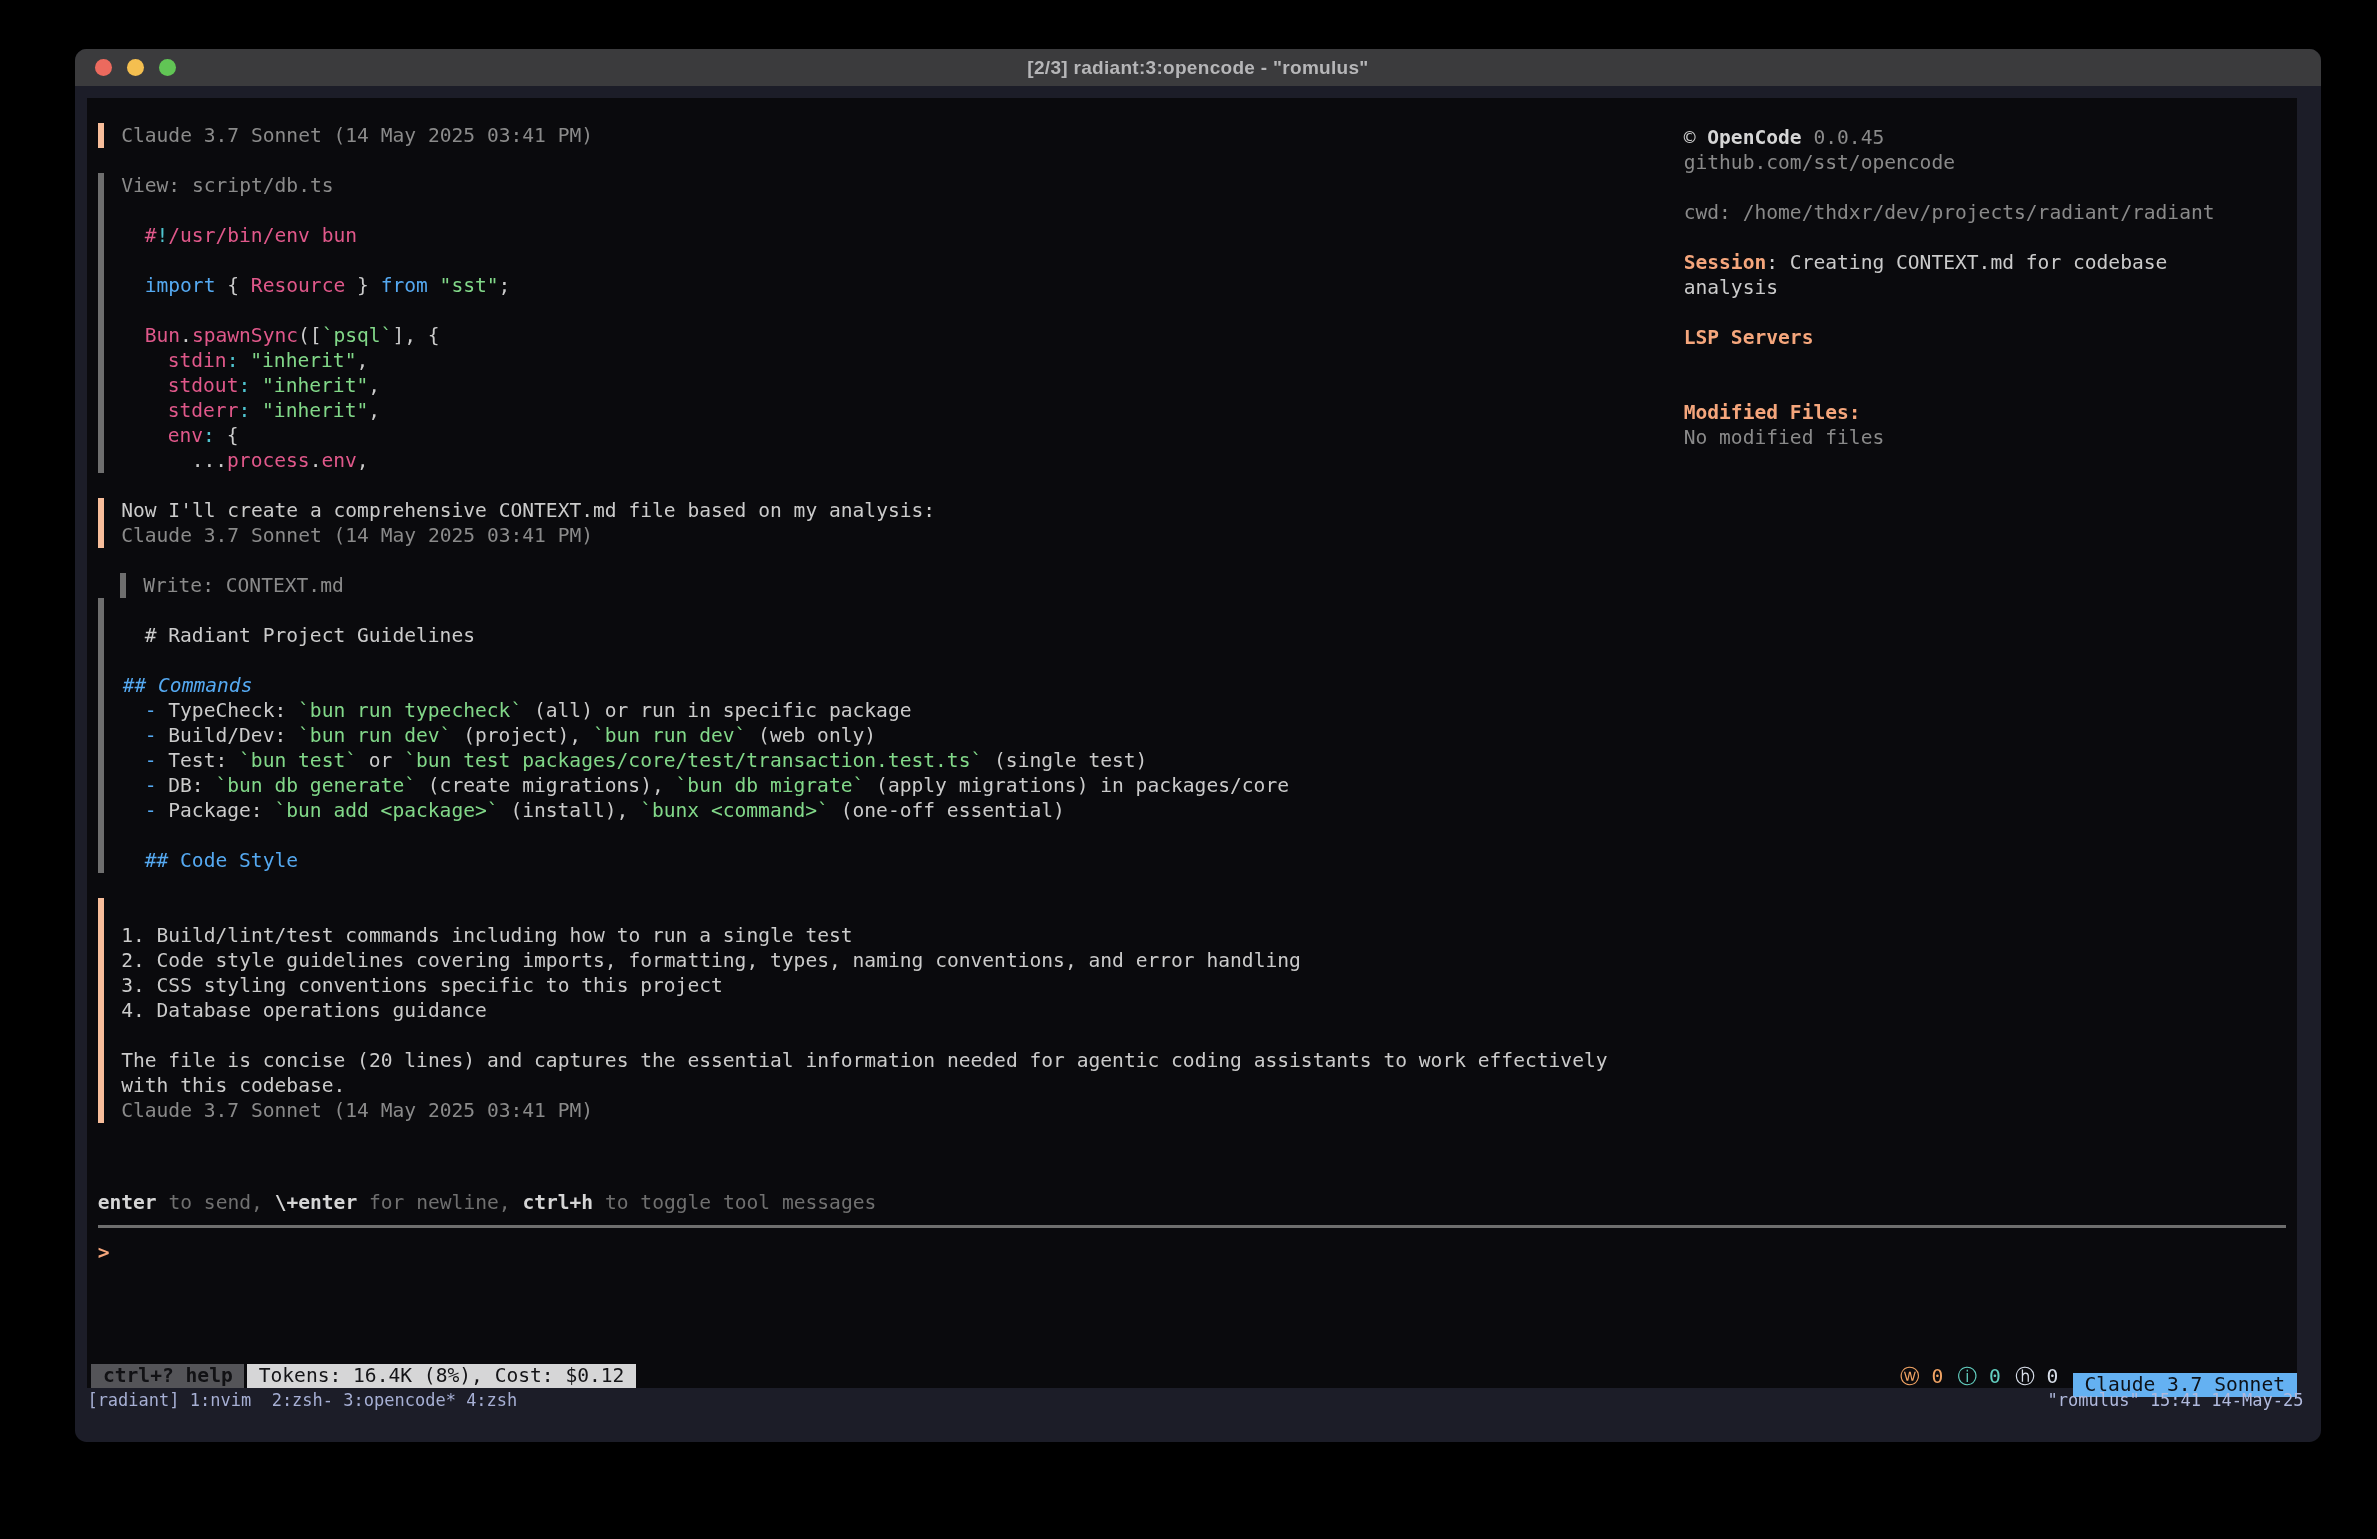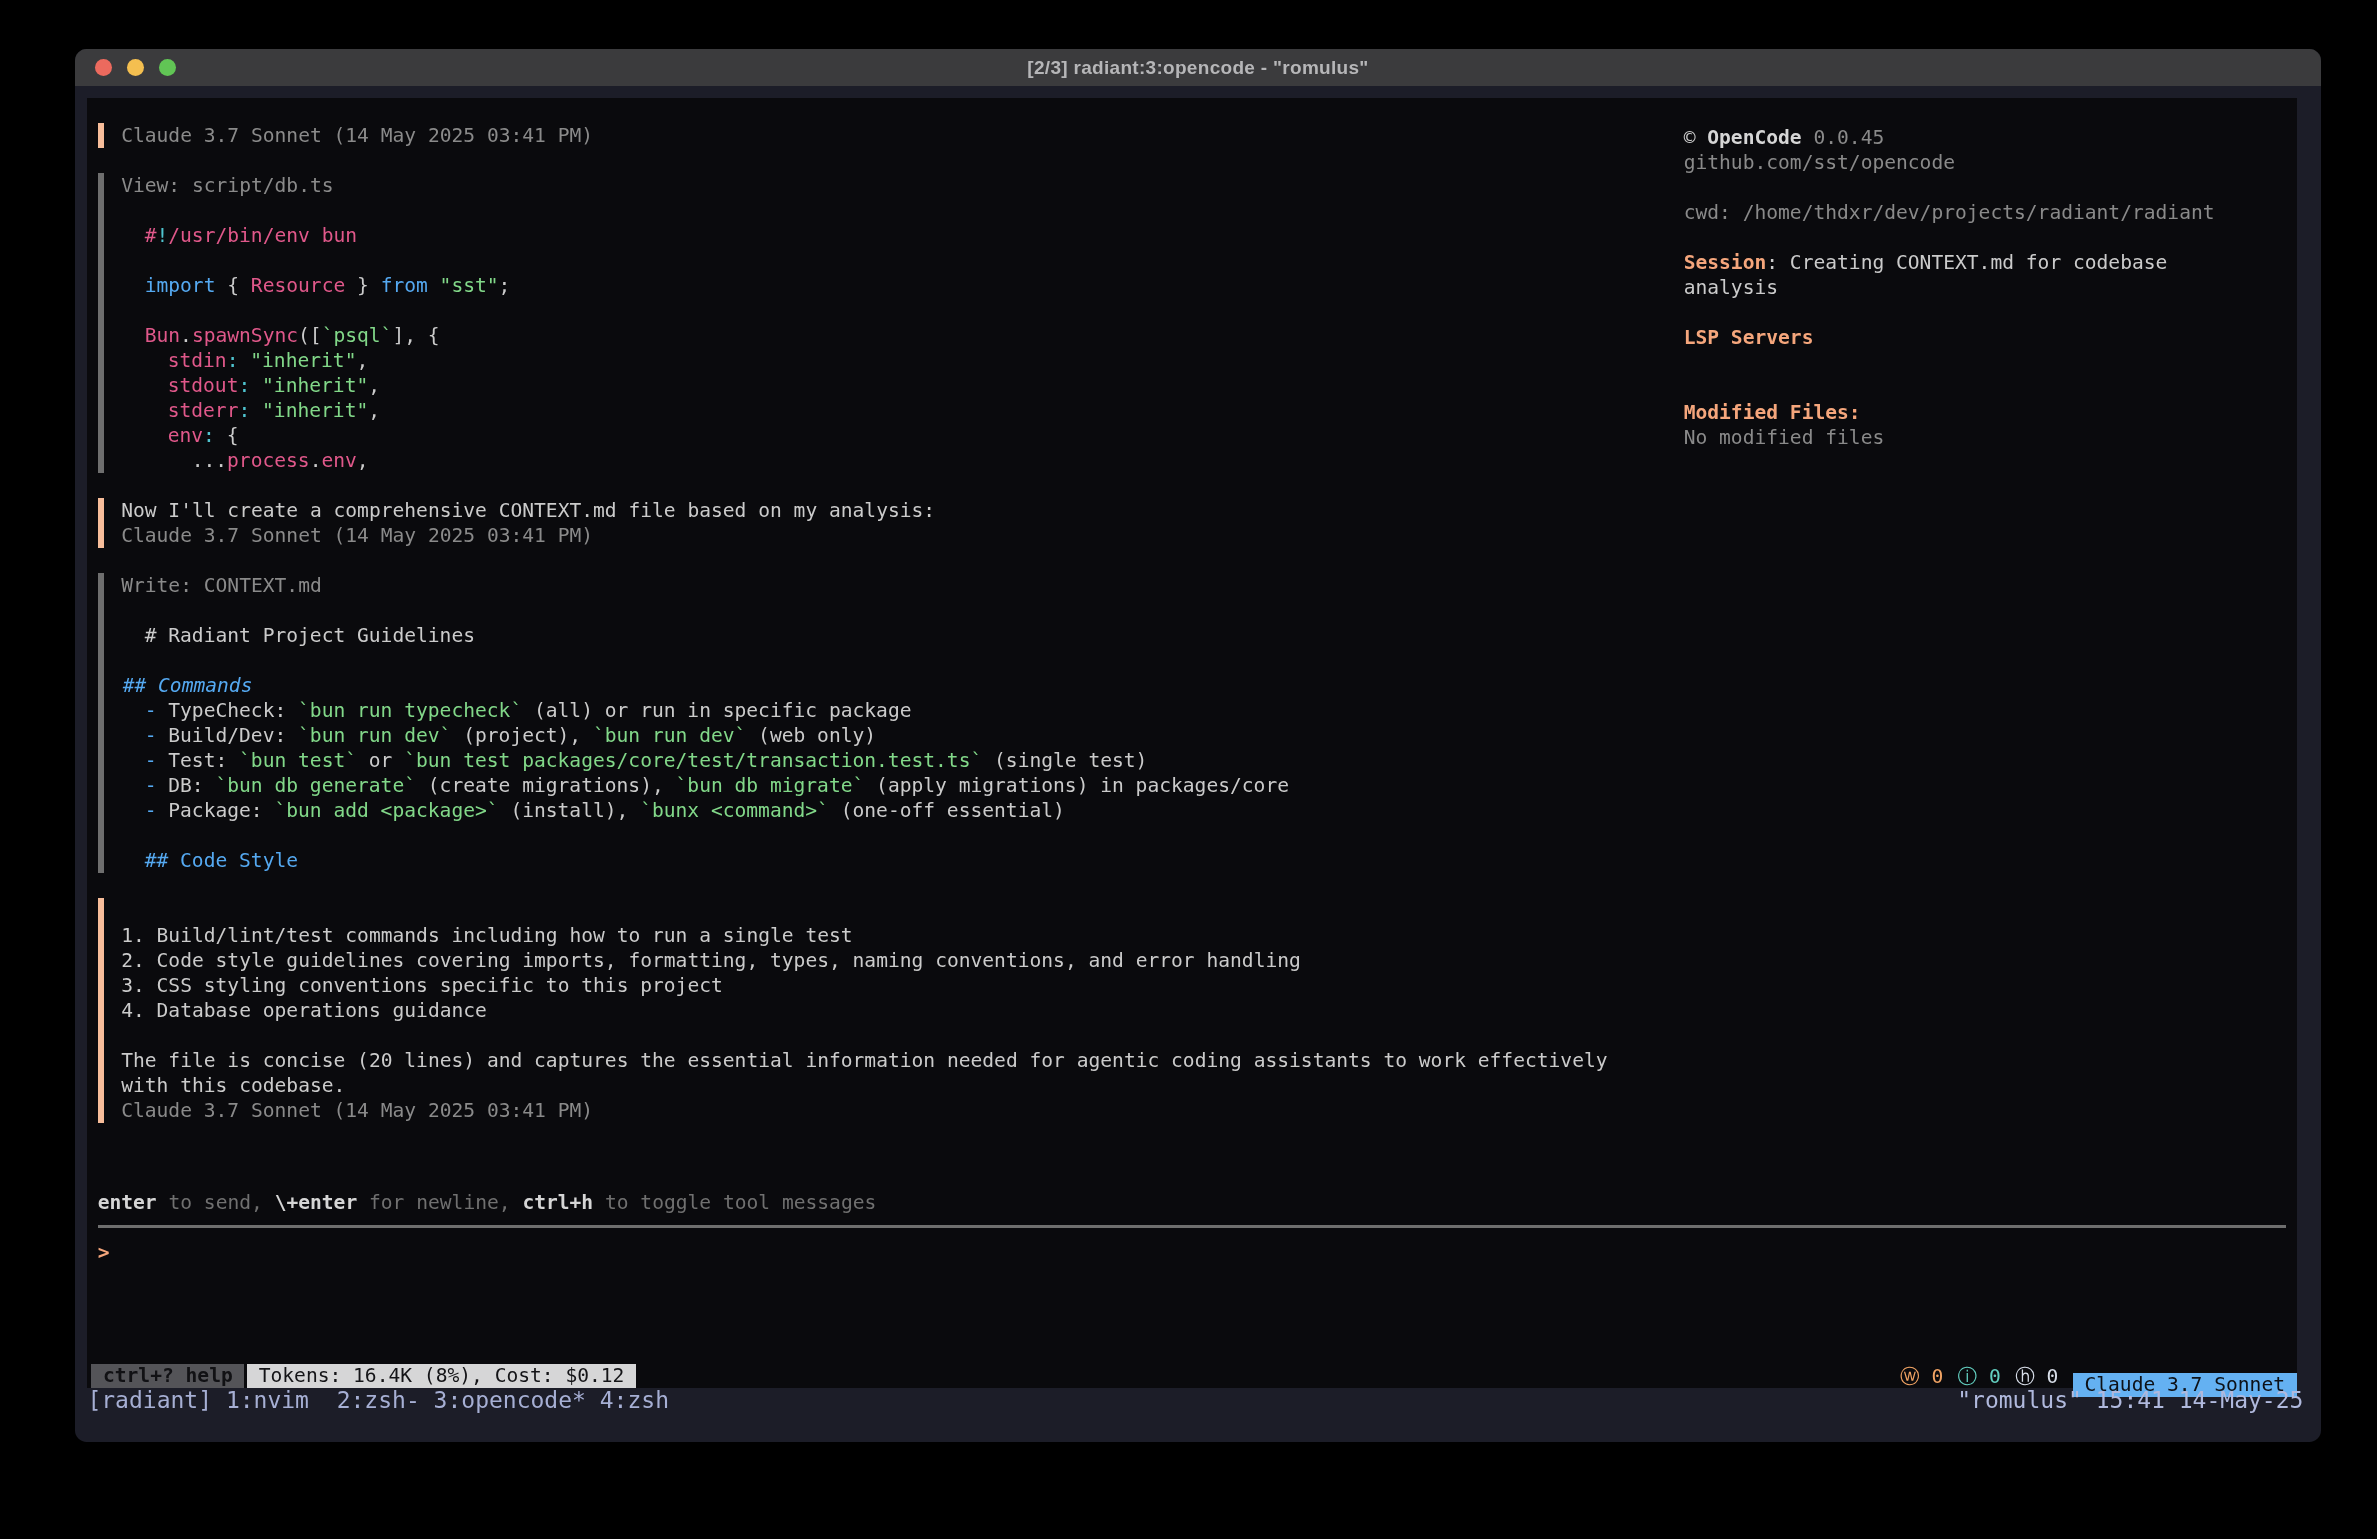--- a/index.html
+++ b/index.html
@@ -50,21 +50,21 @@
   .chip.tokens{margin-left:2.6px;background:#d6d6d7;color:#141417;}
   .sb-right{margin-left:auto;display:flex;align-items:center;}
   .diag{margin-right:14.4px;white-space:pre;}
   .diag .ic{font-family:"DejaVu Sans",sans-serif;}
   .diag-warn{color:#f2a464;}
   .diag-info{color:#63cfc0;}
   .diag-hint{color:#d8dee9;}
   .chip.model{background:#64b1f2;color:#0d1117;margin-top:18px;}
   
   .tmuxbar{position:absolute;left:0;top:1339px;width:100%;height:25px;display:flex;align-items:center;
-           padding:0 17.6px 0 12.4px;box-sizing:border-box;font-size:23px;line-height:25px;color:#a6afd4;}
+           padding:0 17.6px 0 12.4px;box-sizing:border-box;font-size:17px;line-height:25px;color:#a6afd4;}
   .tmux-left{white-space:pre;}
   .tmux-win{white-space:pre;}
   .tmux-right{margin-left:auto;white-space:pre;color:#b0b9dd;}
 </style>
 </head>
 <body>
 
 <div class="stage">
   <div class="window">
 
@@ -90,21 +90,21 @@
           <div class="tl bar-gray" style="padding-left: 47px;"><span class="seg c-pink">Bun</span><span class="seg c-white">.</span><span class="seg c-pink">spawnSync</span><span class="seg c-white">([</span><span class="seg c-green">`psql`</span><span class="seg c-white">], {</span></div>
           <div class="tl bar-gray" style="padding-left: 70px;"><span class="seg c-pink">stdin</span><span class="seg c-cyan">:</span><span class="seg c-white"> </span><span class="seg c-green">"inherit"</span><span class="seg c-white">,</span></div>
           <div class="tl bar-gray" style="padding-left: 70px;"><span class="seg c-pink">stdout</span><span class="seg c-cyan">:</span><span class="seg c-white"> </span><span class="seg c-green">"inherit"</span><span class="seg c-white">,</span></div>
           <div class="tl bar-gray" style="padding-left: 70px;"><span class="seg c-pink">stderr</span><span class="seg c-cyan">:</span><span class="seg c-white"> </span><span class="seg c-green">"inherit"</span><span class="seg c-white">,</span></div>
           <div class="tl bar-gray" style="padding-left: 70px;"><span class="seg c-pink">env</span><span class="seg c-cyan">:</span><span class="seg c-white"> {</span></div>
           <div class="tl bar-gray" style="padding-left: 94px;"><span class="seg c-white">...</span><span class="seg c-pink">process</span><span class="seg c-white">.</span><span class="seg c-pink">env</span><span class="seg c-white">,</span></div>
           <div class="tl" style="padding-left: 0px;"></div>
           <div class="tl bar-orange" style="padding-left: 23.5px;"><span class="seg c-white">Now I'll create a comprehensive CONTEXT.md file based on my analysis:</span></div>
           <div class="tl bar-orange" style="padding-left: 23.5px;"><span class="seg c-gray">Claude 3.7 Sonnet (14 May 2025 03:41 PM)</span></div>
           <div class="tl" style="padding-left: 0px;"></div>
-          <div class="tl bar-gray" style="padding-left: 23.5px;"><span class="seg c-gray">Write: CONTEXT.md</span></div>
+          <div class="tl bar-gray" style="padding-left: 23.5px; margin-left: 22px;"><span class="seg c-gray">Write: CONTEXT.md</span></div>
           <div class="tl bar-gray" style="padding-left: 0px;"></div>
           <div class="tl bar-gray" style="padding-left: 47px;"><span class="seg c-white"># Radiant Project Guidelines</span></div>
           <div class="tl bar-gray" style="padding-left: 0px;"></div>
           <div class="tl bar-gray" style="padding-left: 25px; font-style: italic;"><span class="seg c-blue">## Commands</span></div>
           <div class="tl bar-gray" style="padding-left: 47px;"><span class="seg c-blue">- </span><span class="seg c-white">TypeCheck: </span><span class="seg c-green">`bun run typecheck`</span><span class="seg c-white"> (all) or run in specific package</span></div>
           <div class="tl bar-gray" style="padding-left: 47px;"><span class="seg c-blue">- </span><span class="seg c-white">Build/Dev: </span><span class="seg c-green">`bun run dev`</span><span class="seg c-white"> (project), </span><span class="seg c-green">`bun run dev`</span><span class="seg c-white"> (web only)</span></div>
           <div class="tl bar-gray" style="padding-left: 47px;"><span class="seg c-blue">- </span><span class="seg c-white">Test: </span><span class="seg c-green">`bun test`</span><span class="seg c-white"> or </span><span class="seg c-green">`bun test packages/core/test/transaction.test.ts`</span><span class="seg c-white"> (single test)</span></div>
           <div class="tl bar-gray" style="padding-left: 47px;"><span class="seg c-blue">- </span><span class="seg c-white">DB: </span><span class="seg c-green">`bun db generate`</span><span class="seg c-white"> (create migrations), </span><span class="seg c-green">`bun db migrate`</span><span class="seg c-white"> (apply migrations) in packages/core</span></div>
           <div class="tl bar-gray" style="padding-left: 47px;"><span class="seg c-blue">- </span><span class="seg c-white">Package: </span><span class="seg c-green">`bun add &lt;package&gt;`</span><span class="seg c-white"> (install), </span><span class="seg c-green">`bunx &lt;command&gt;`</span><span class="seg c-white"> (one-off essential)</span></div>
           <div class="tl bar-gray" style="padding-left: 0px;"></div>

